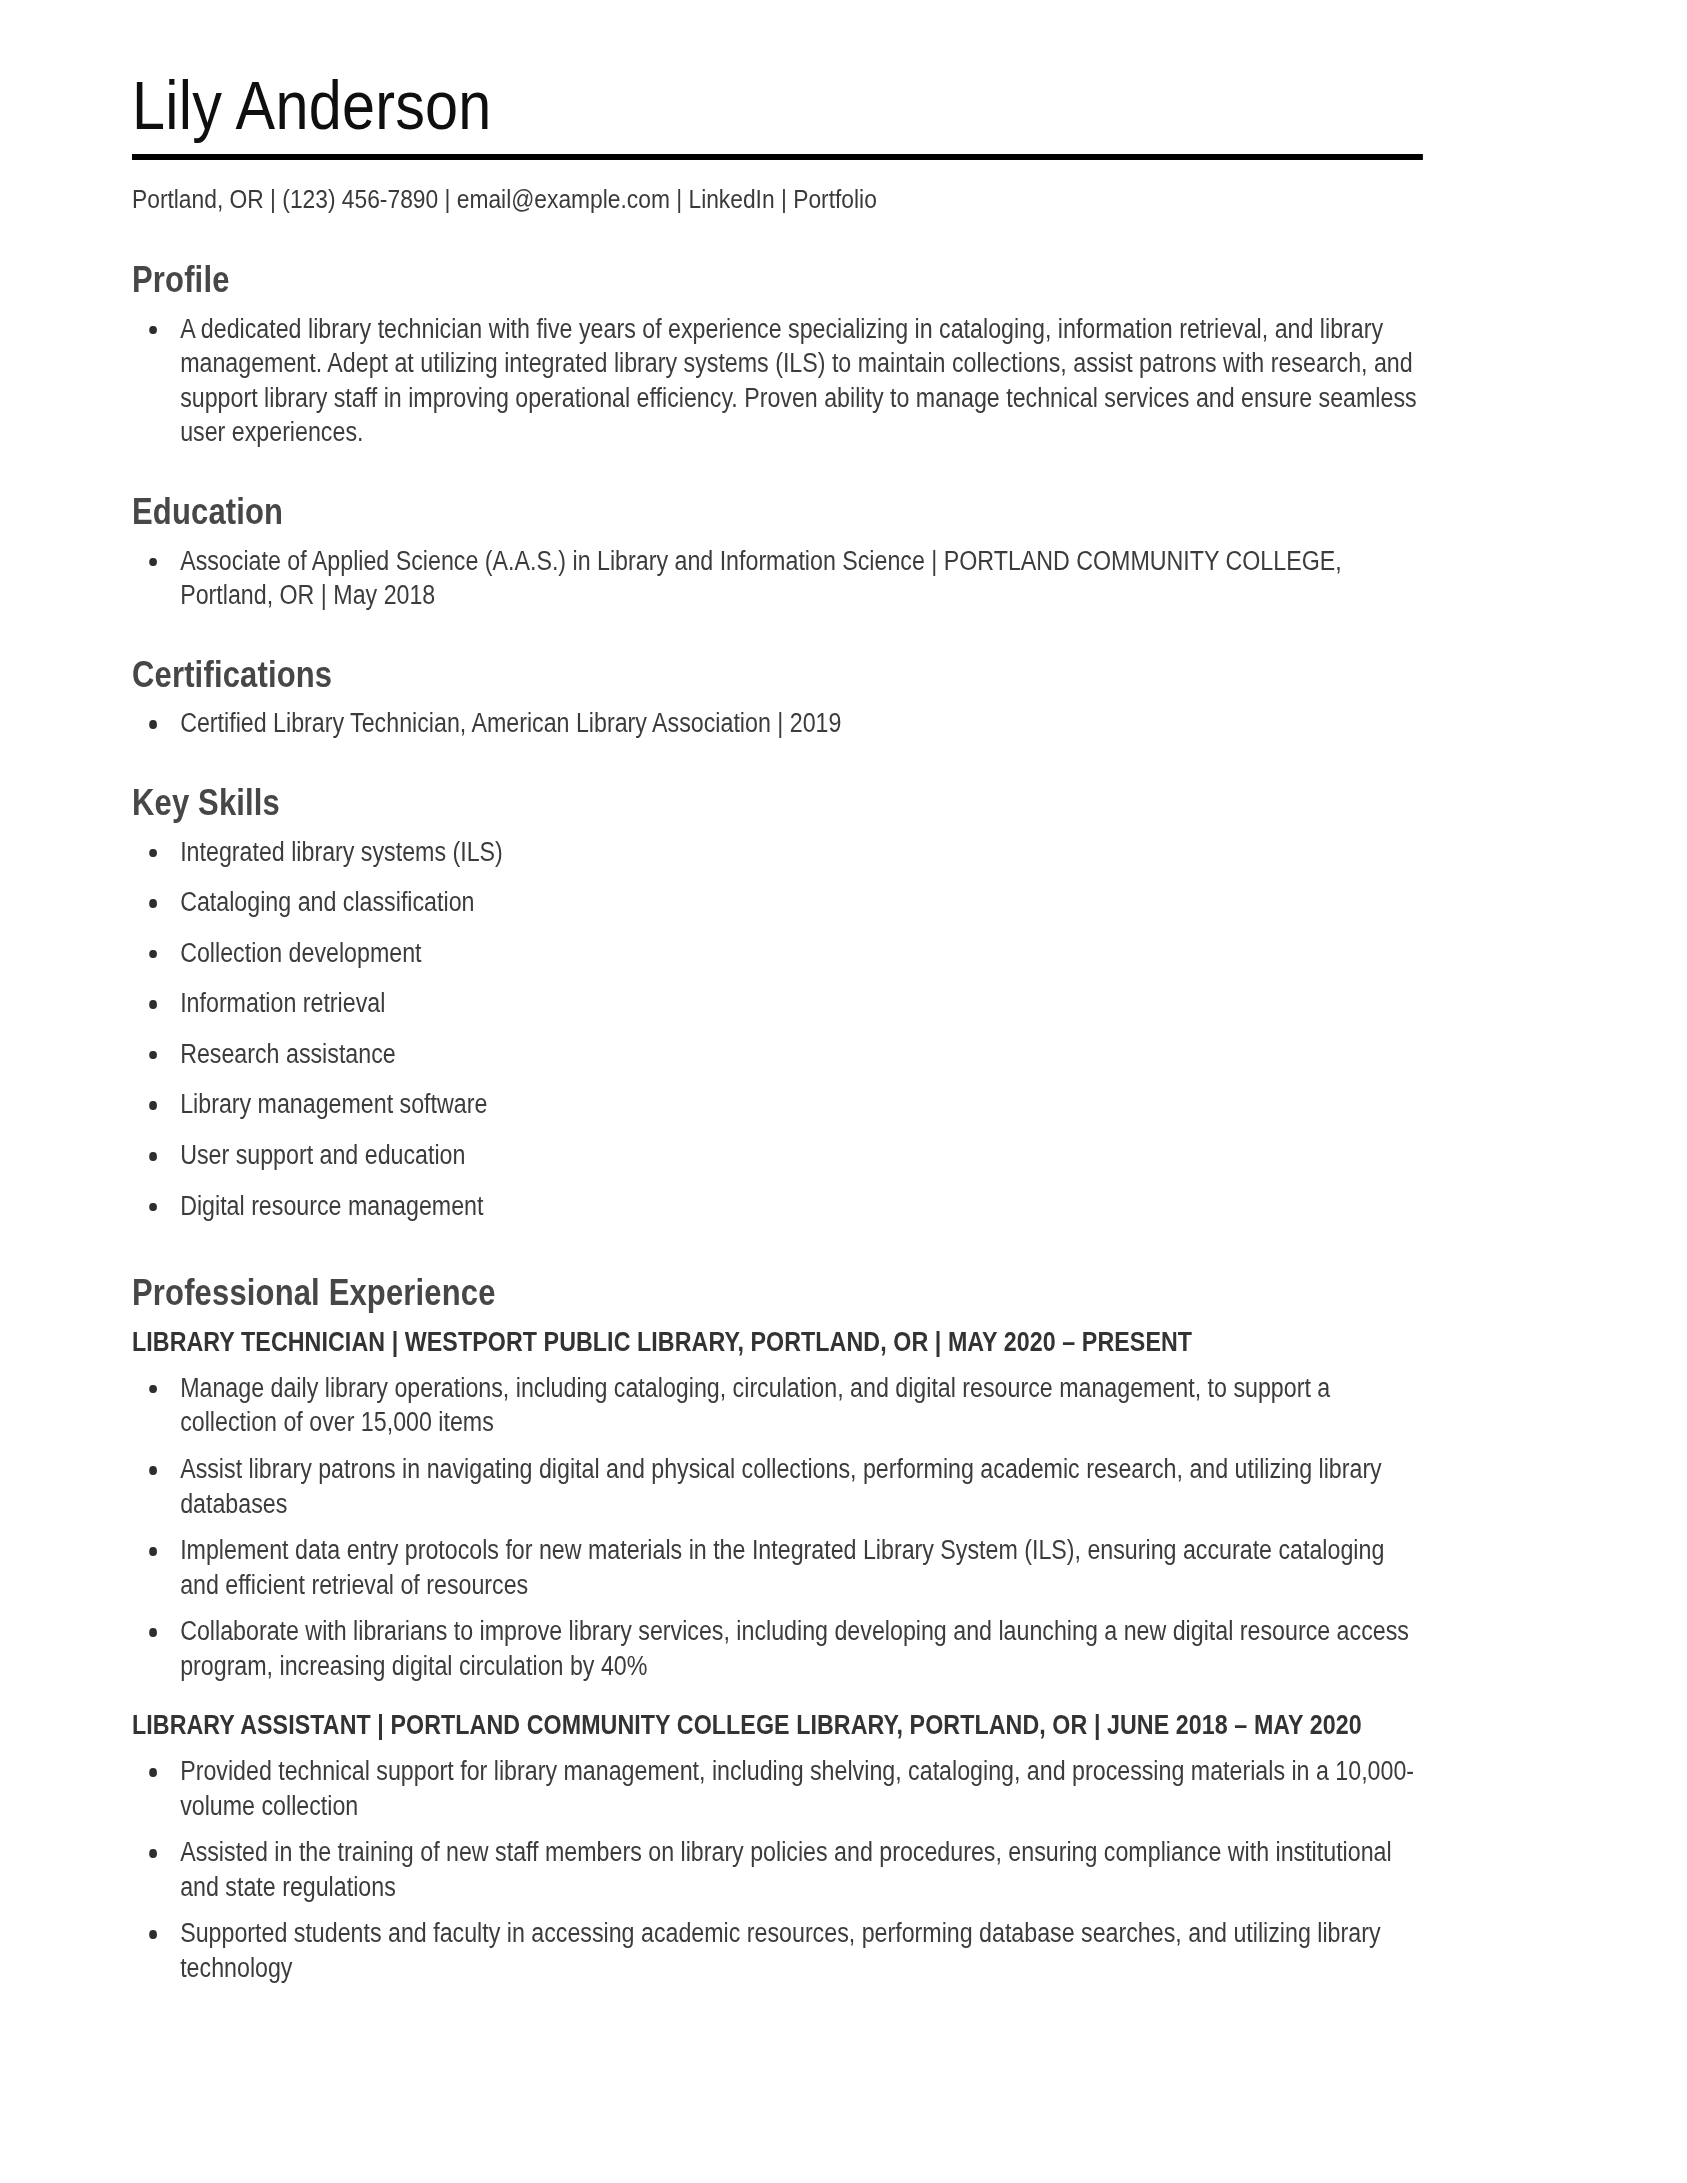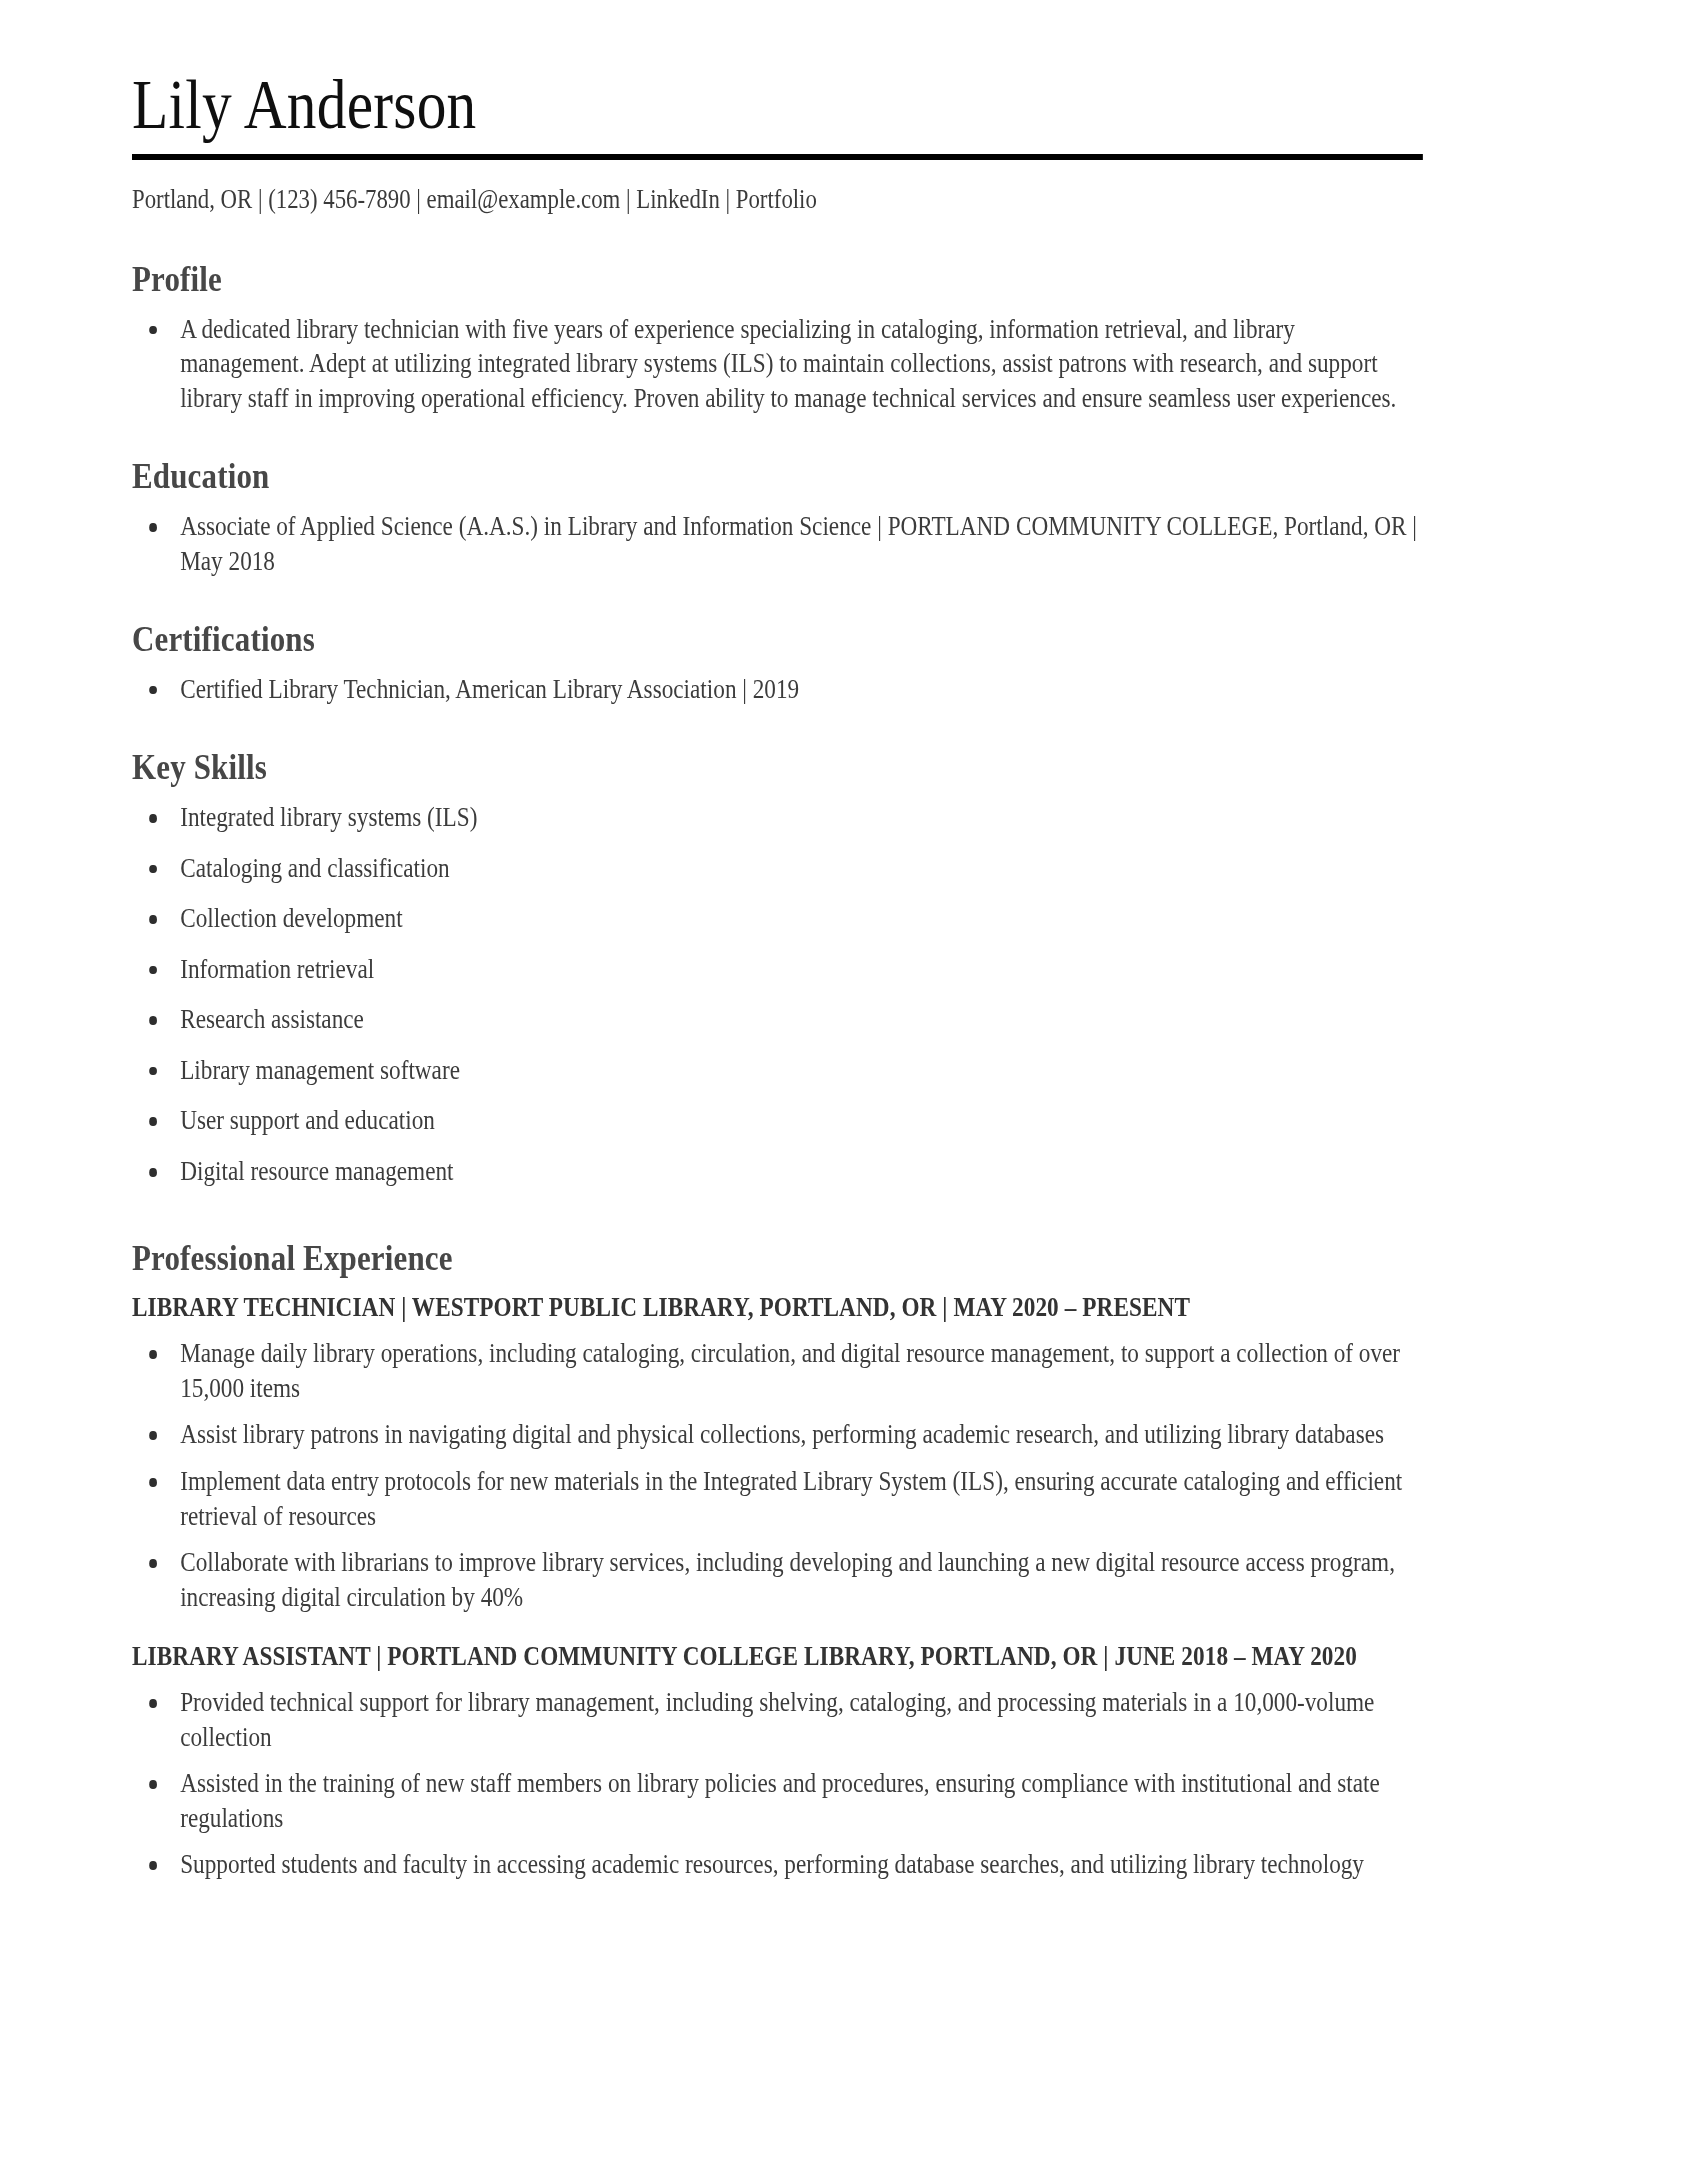--- a/index.html
+++ b/index.html
@@ -7,21 +7,21 @@
     padding: 0;
     background: #ffffff;
   }
   .page {
     position: relative;
     width: 1687px;
     height: 2183px;
     background: #ffffff;
     box-sizing: border-box;
     padding: 69px 132px 0 132px;
-    font-family: Liberation Serif, serif;
+    font-family: Liberation Sans, sans-serif;
     -webkit-font-smoothing: antialiased;
   }
   .inner {
     width: 1290px;
     transform: scaleX(0.86);
     transform-origin: left top;
     width: 1501px;
   }
 
   

